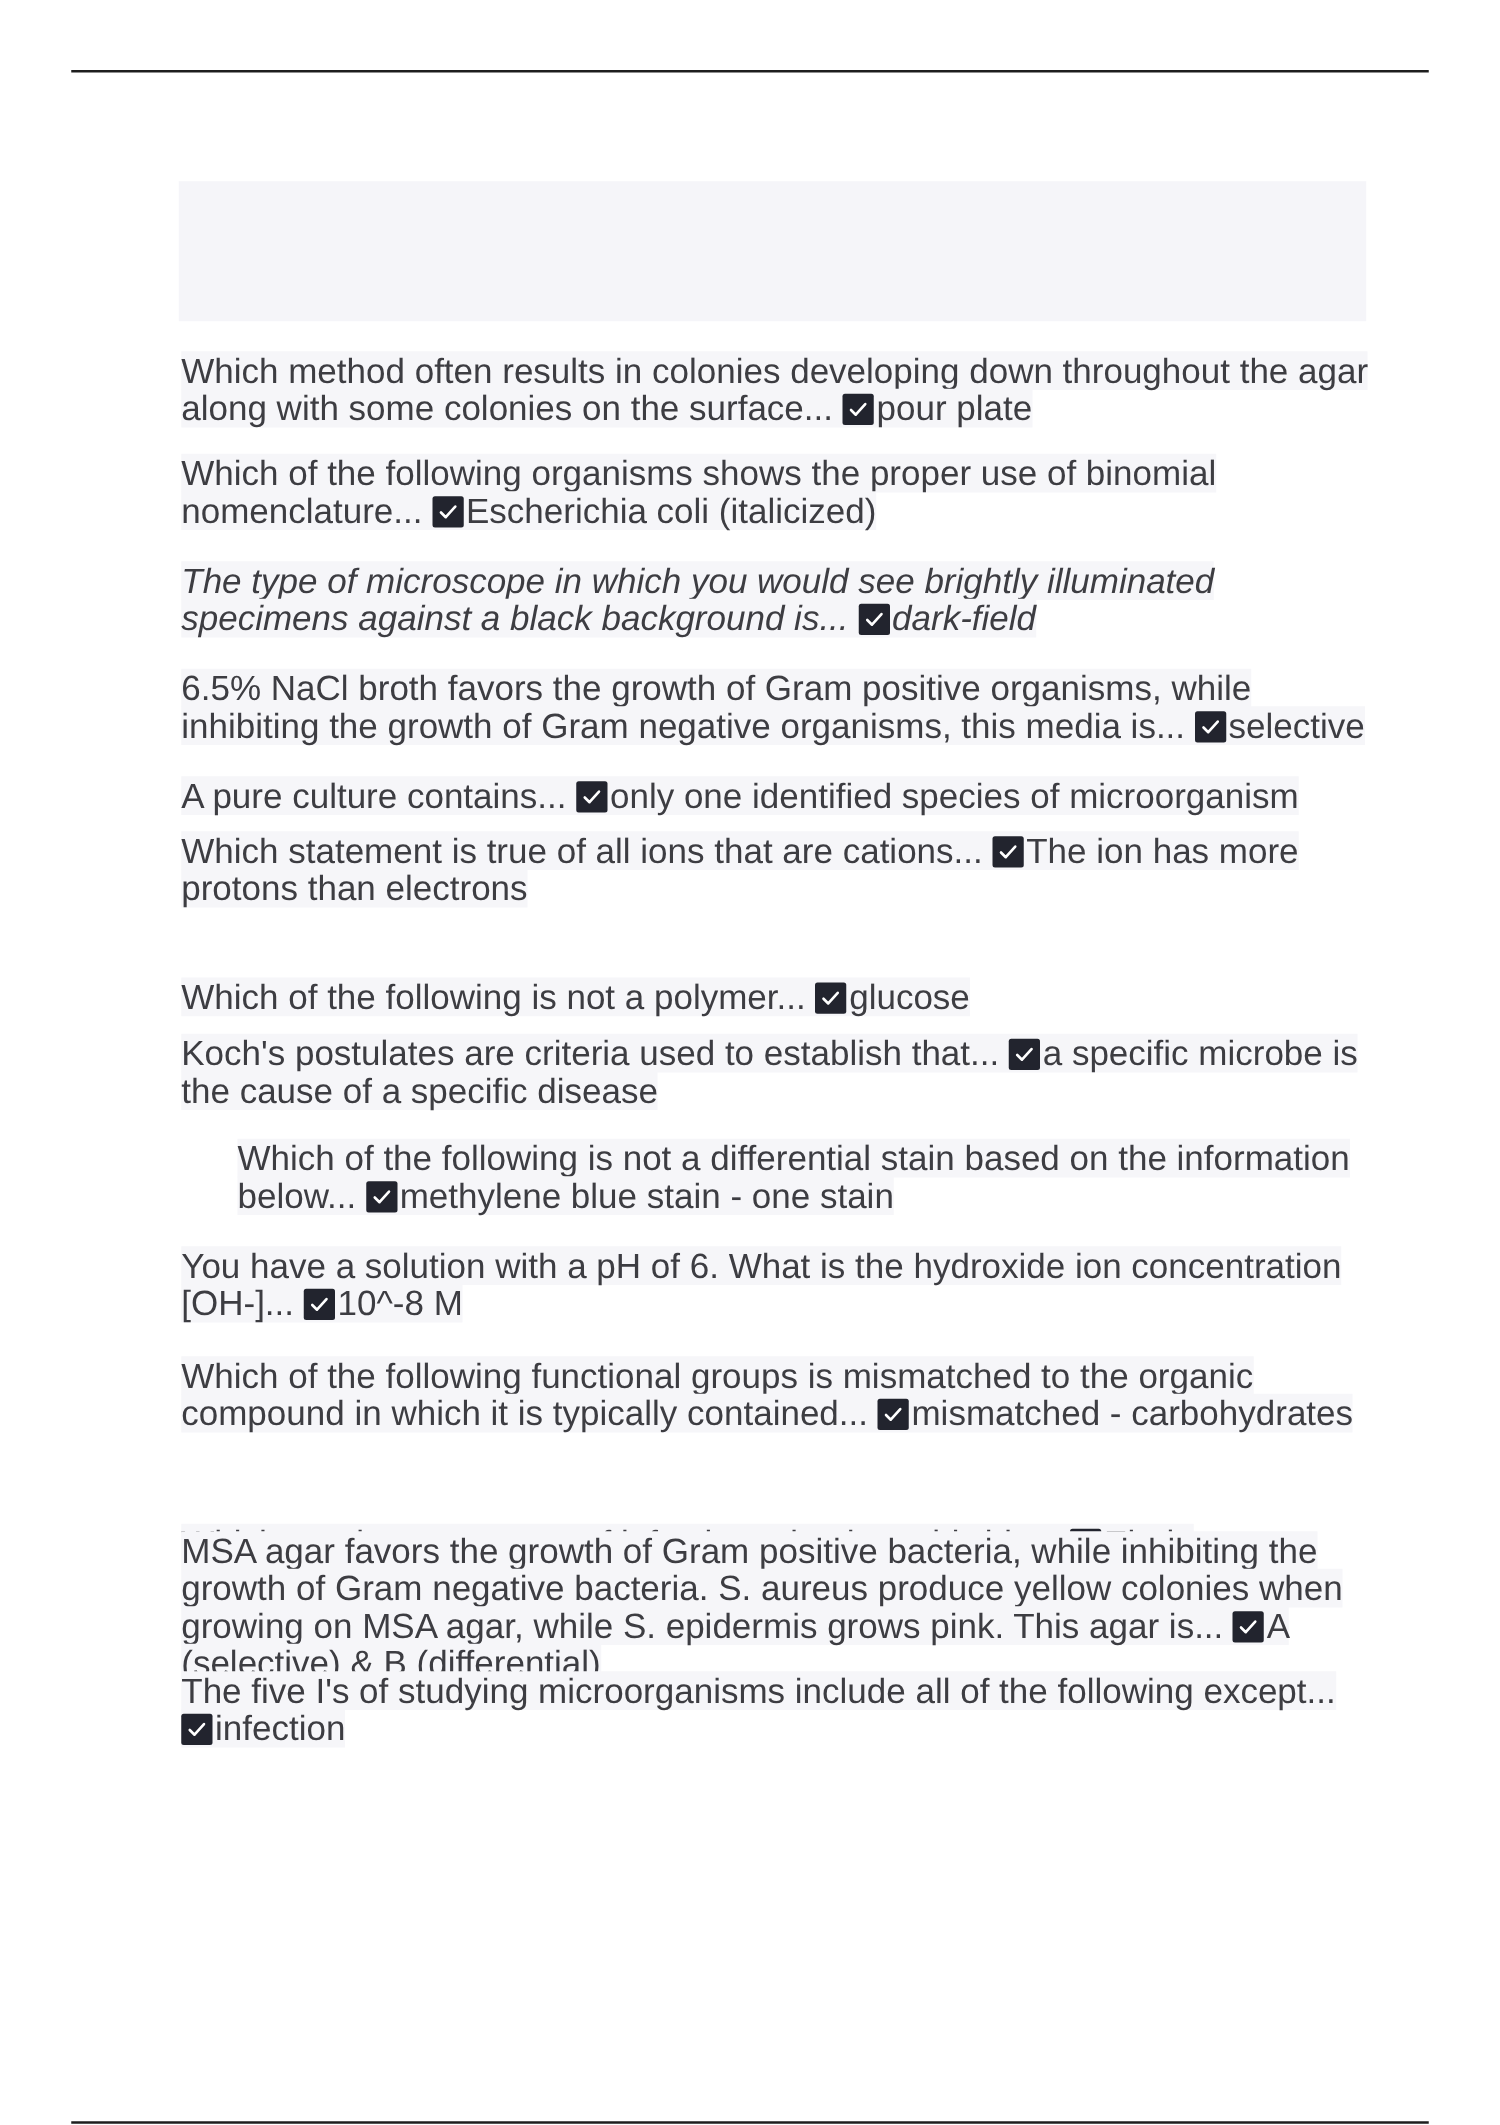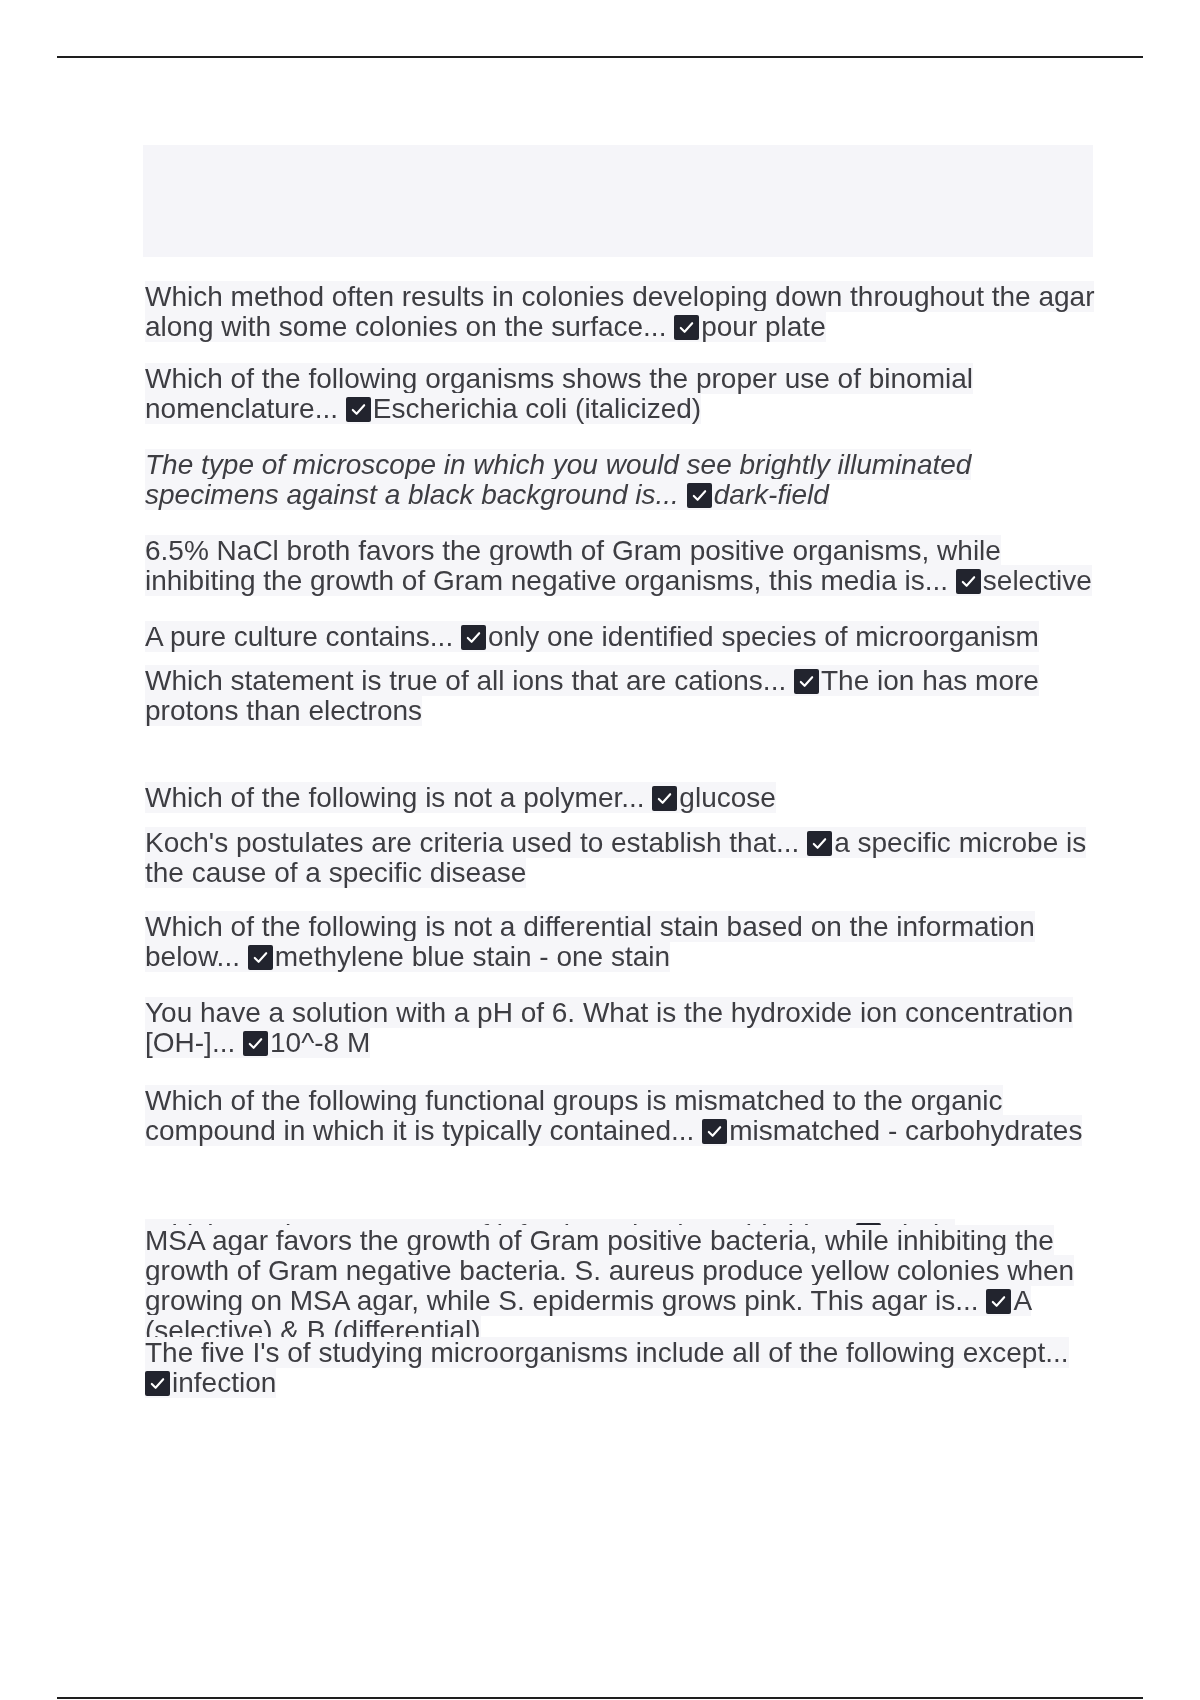--- a/index.html
+++ b/index.html
@@ -128,21 +128,21 @@
   <div class="qa-wrap" style="top:501px;">
     <span class="qa"><span>Which of the following is not a polymer...</span> <span class="check"><svg viewBox="0 0 20 20">
             <path d="M4 10.5 L8 14.5 L16 5.5" fill="none" stroke="#ffffff" stroke-width="2.2" stroke-linecap="round" stroke-linejoin="round"></path>
           </svg></span><span>glucose</span></span>
   </div>
   <div class="qa-wrap" style="top:546px;">
     <span class="qa"><span>Koch's postulates are criteria used to establish that...</span> <span class="check"><svg viewBox="0 0 20 20">
             <path d="M4 10.5 L8 14.5 L16 5.5" fill="none" stroke="#ffffff" stroke-width="2.2" stroke-linecap="round" stroke-linejoin="round"></path>
           </svg></span><span>a specific microbe is the cause of a specific disease</span></span>
   </div>
-  <div class="qa-wrap" style="top:630px;">
+  <div class="qa-wrap" style="top:630px;margin-left:45px;">
     <span class="qa"><span>Which of the following is not a differential stain based on the information below...</span> <span class="check"><svg viewBox="0 0 20 20">
             <path d="M4 10.5 L8 14.5 L16 5.5" fill="none" stroke="#ffffff" stroke-width="2.2" stroke-linecap="round" stroke-linejoin="round"></path>
           </svg></span><span>methylene blue stain - one stain</span></span>
   </div>
   <div class="qa-wrap" style="top:716px;">
     <span class="qa"><span>You have a solution with a pH of 6. What is the hydroxide ion concentration [OH-]...</span> <span class="check"><svg viewBox="0 0 20 20">
             <path d="M4 10.5 L8 14.5 L16 5.5" fill="none" stroke="#ffffff" stroke-width="2.2" stroke-linecap="round" stroke-linejoin="round"></path>
           </svg></span><span>10^-8 M</span></span>
   </div>
   <div class="qa-wrap" style="top:804px;">

